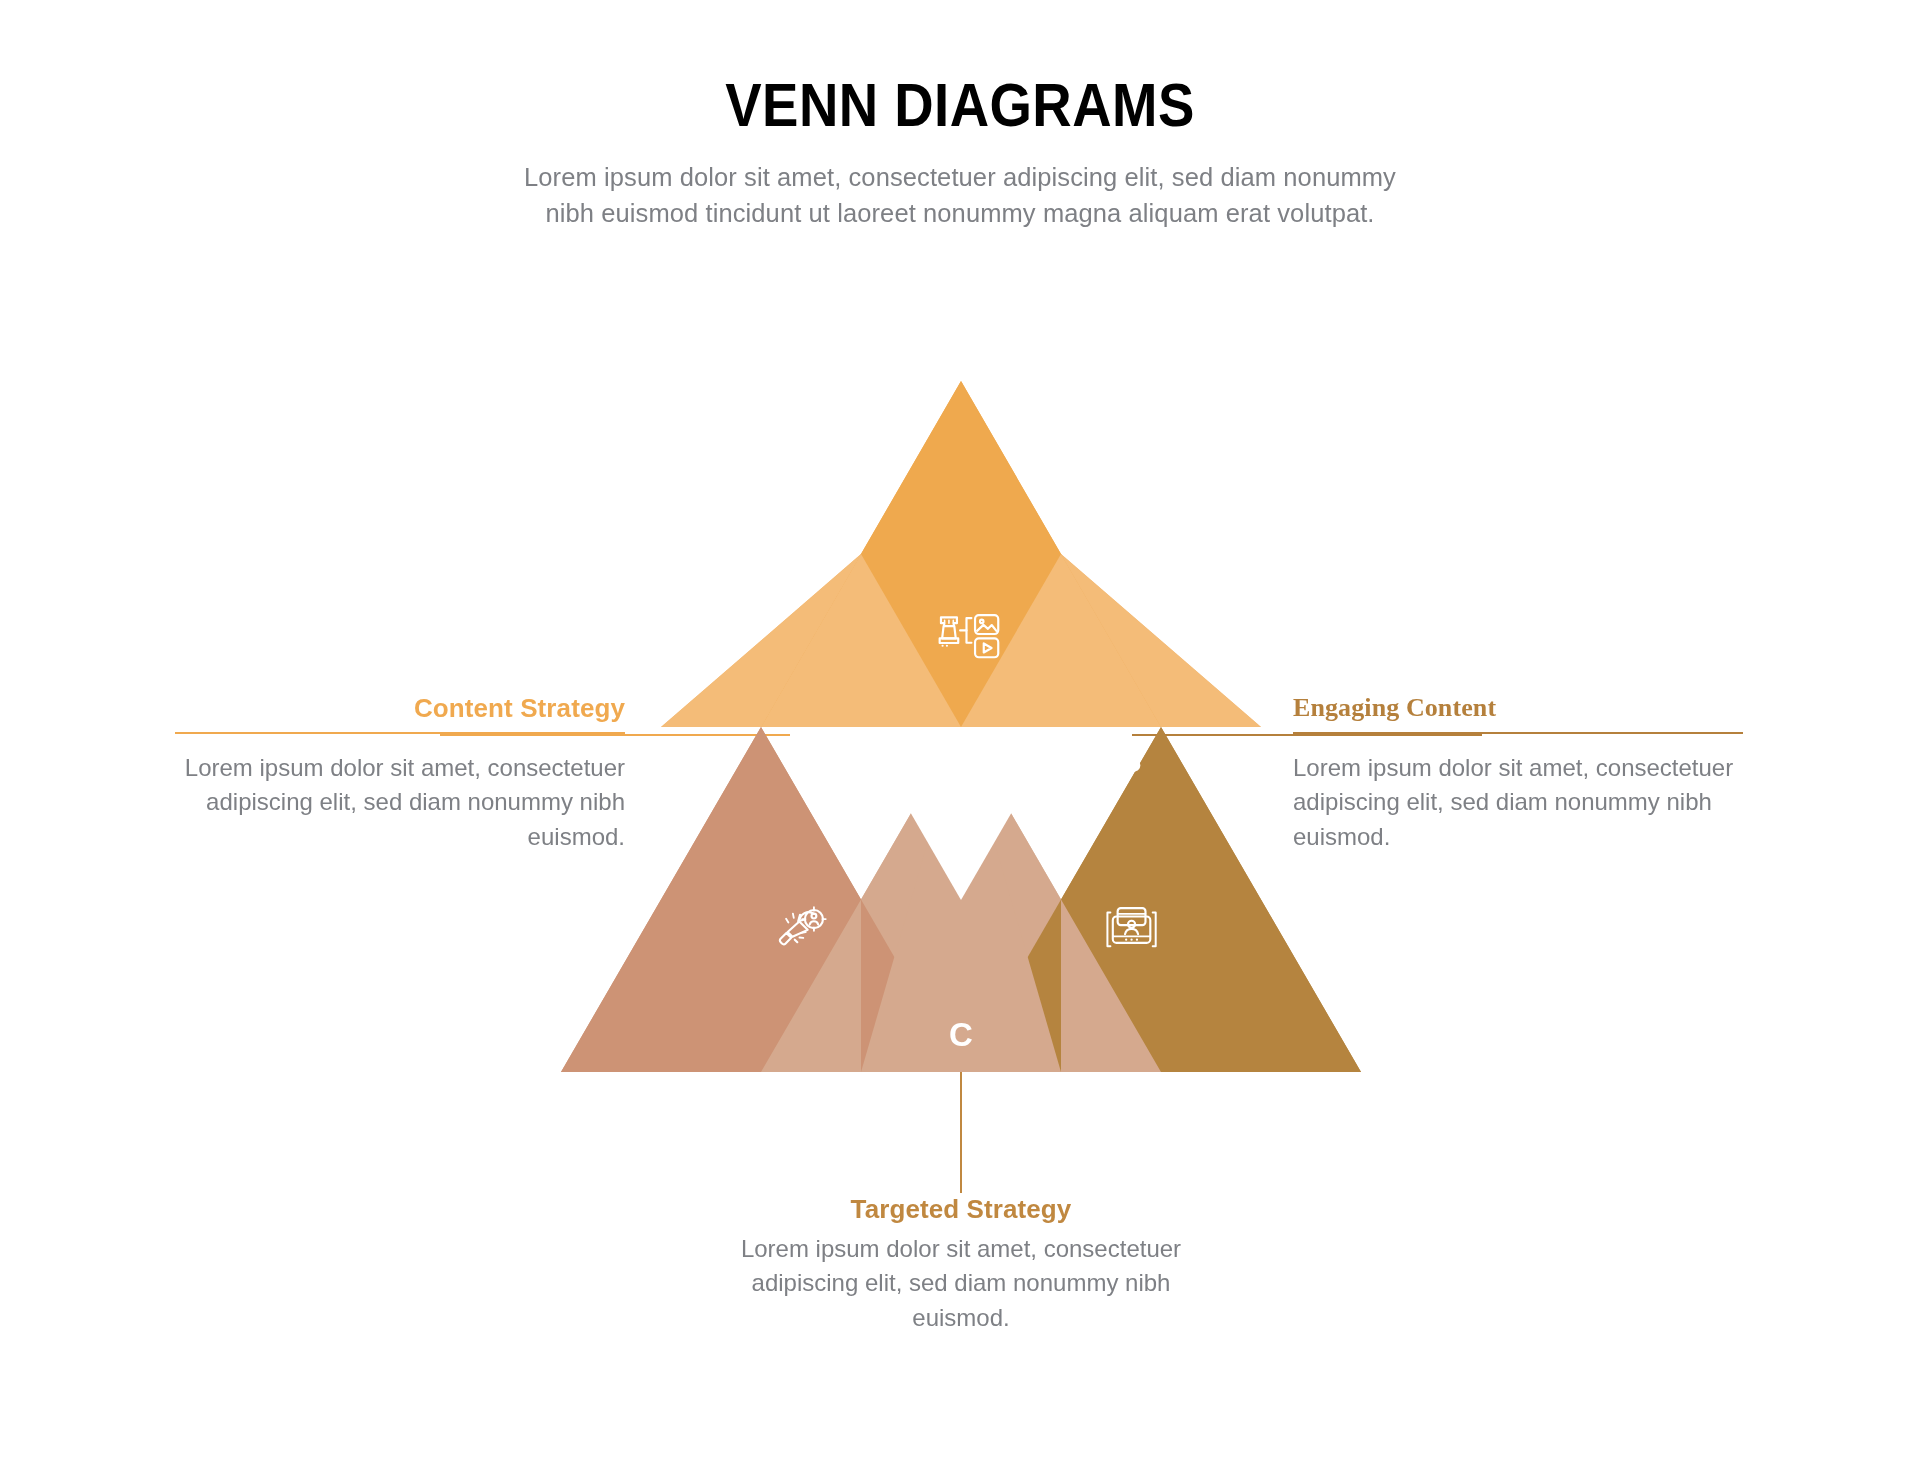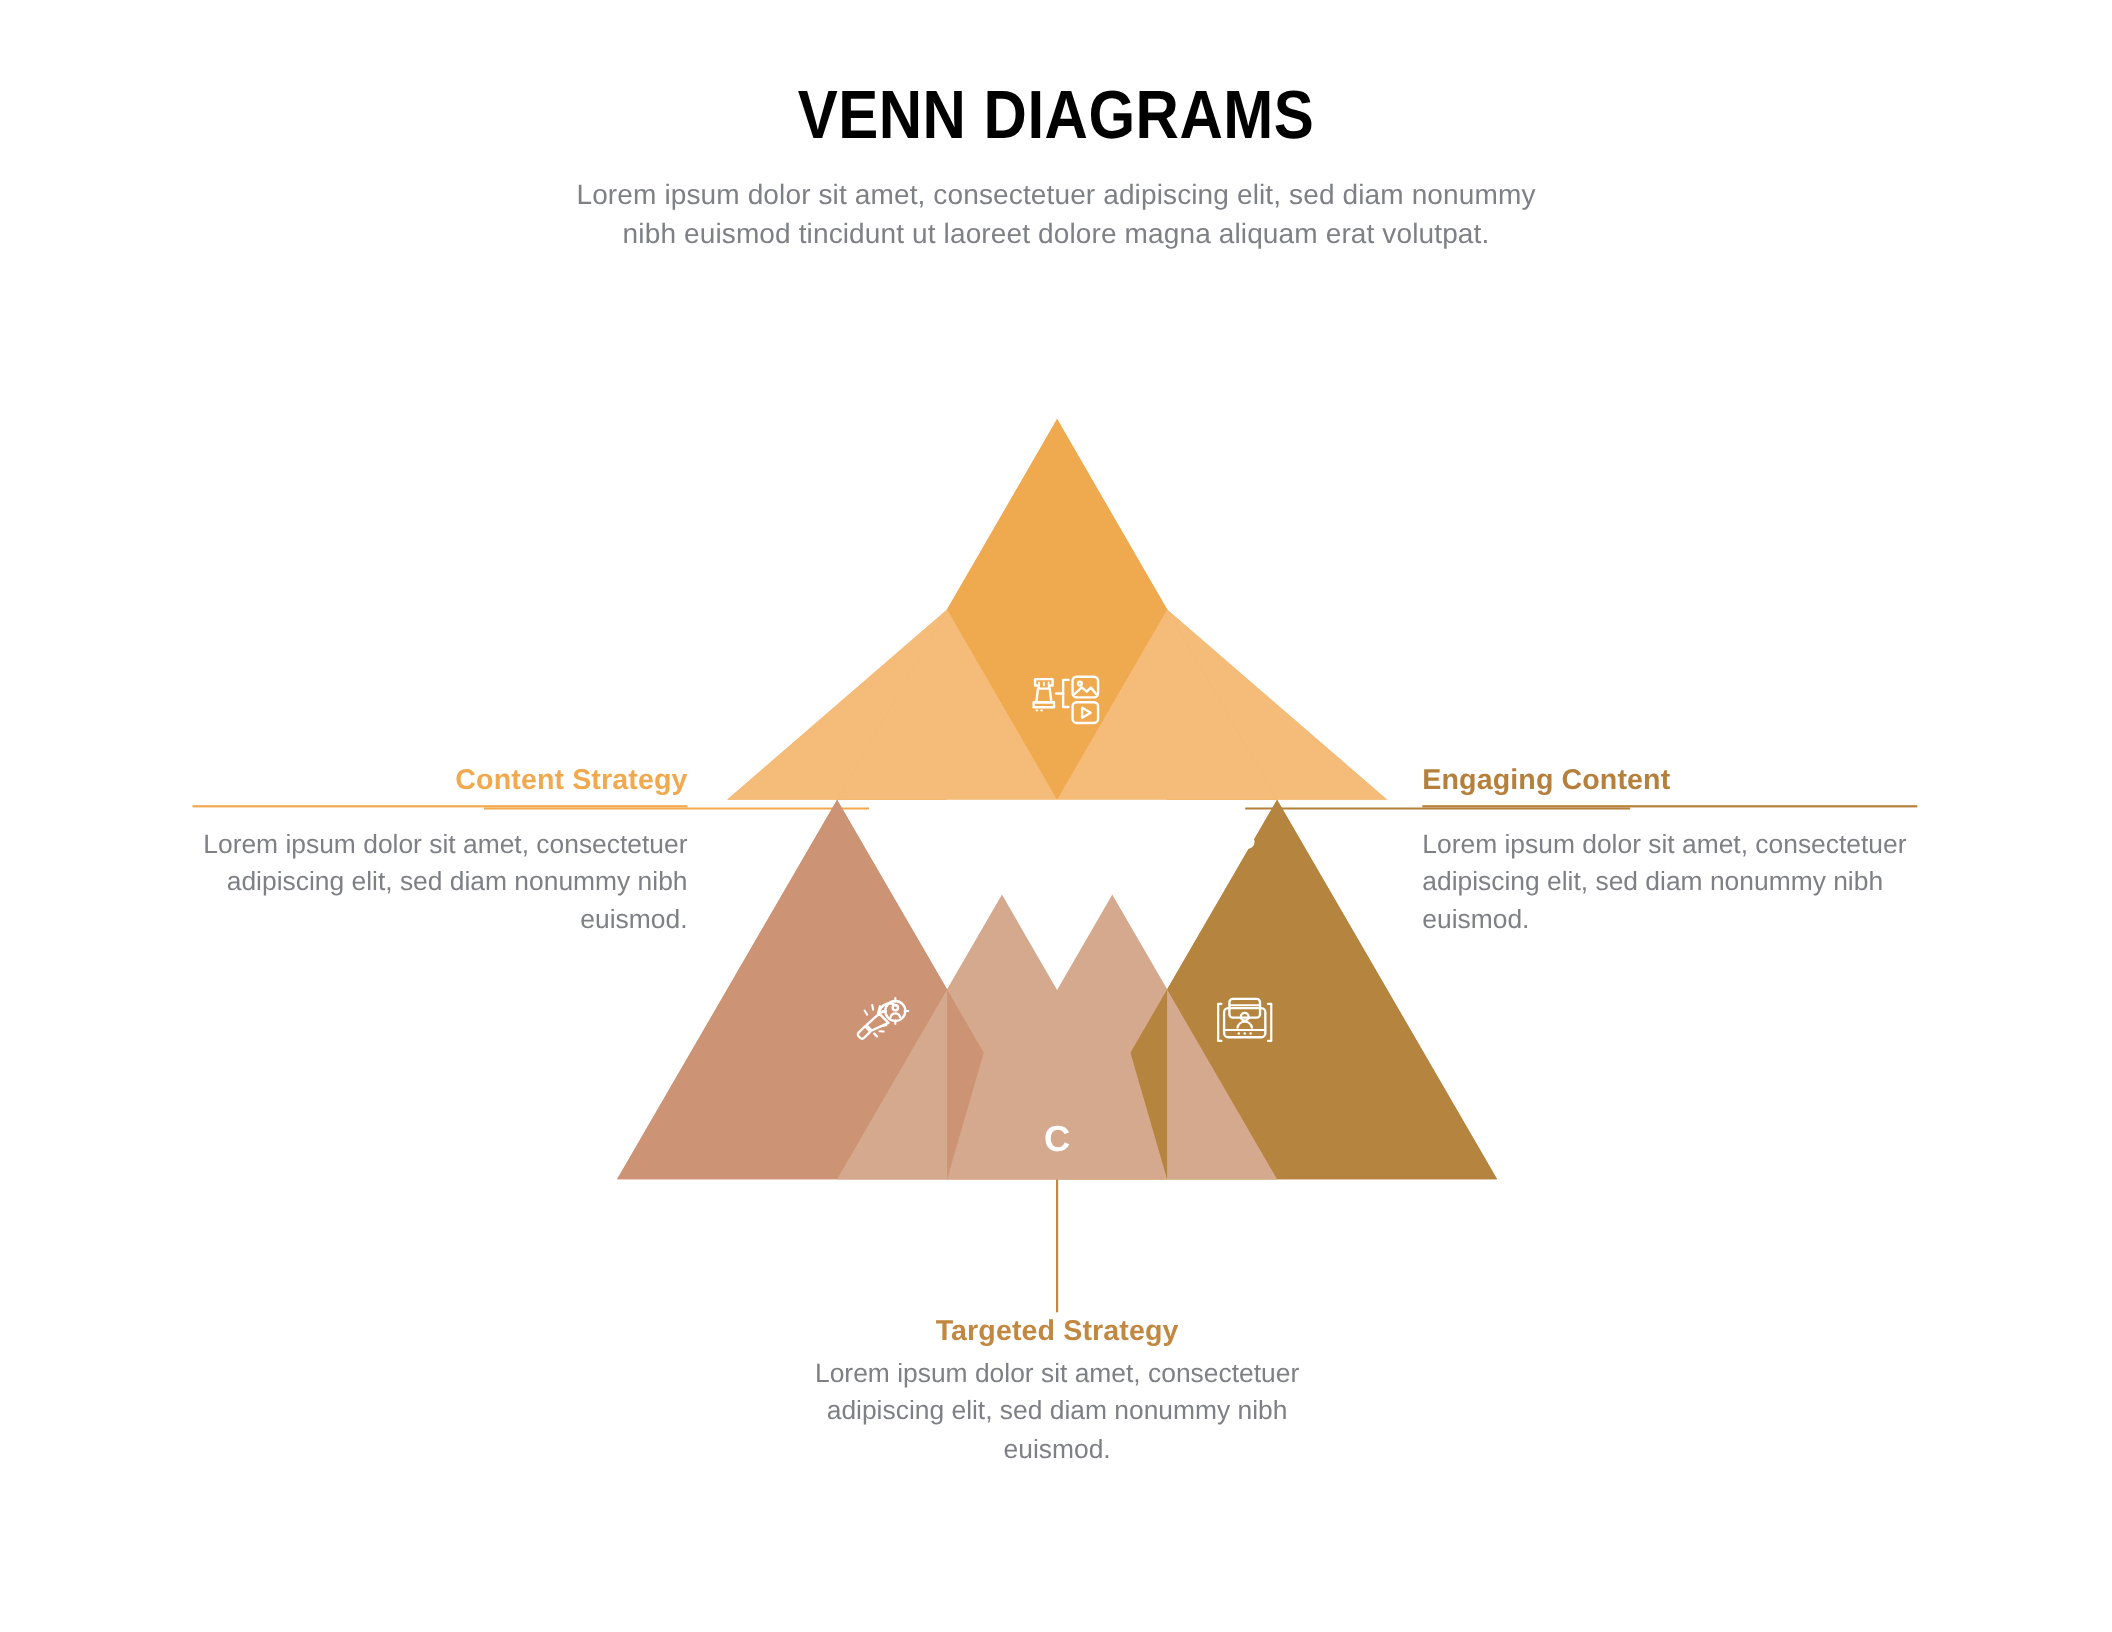--- a/index.html
+++ b/index.html
@@ -108,21 +108,21 @@
   #callout-left .callout-title { color: #F0A94F; }
   #callout-left .callout-rule { background: #F0A94F; }
 
   
   #callout-right {
     left: 1293px;
     top: 694px;
     width: 450px;
     text-align: left;
   }
-  #callout-right .callout-title { color: #B5803C; }
+  #callout-right .callout-title { color: #B5803C; font-family: Liberation Serif, serif; }
   #callout-right .callout-rule { background: #B5803C; }
 
   
   #callout-bottom {
     left: 736px;
     top: 1195px;
     width: 450px;
     text-align: center;
   }
   #callout-bottom .callout-title { color: #C08840; }
@@ -130,21 +130,21 @@
 </style>
 </head>
 <body>
 
 <div id="slide">
 
   <div class="header">
     <div class="slide-title">VENN DIAGRAMS</div>
     <div class="slide-subtitle">
       <div>Lorem ipsum dolor sit amet, consectetuer adipiscing elit, sed diam nonummy</div>
-      <div>nibh euismod tincidunt ut laoreet dolore magna aliquam erat volutpat.</div>
+      <div>nibh euismod tincidunt ut laoreet nonummy magna aliquam erat volutpat.</div>
     </div>
   </div>
 
   <div id="stage">
     <svg id="venn-svg" viewBox="0 0 1920 1484">
 
       <line x1="440" y1="735" x2="790" y2="735" stroke="#F0A94F" stroke-width="2"></line>
       <line x1="1132" y1="735" x2="1482" y2="735" stroke="#B5803C" stroke-width="2"></line>
       <line x1="961" y1="1072" x2="961" y2="1193" stroke="#C08840" stroke-width="2"></line>
 

